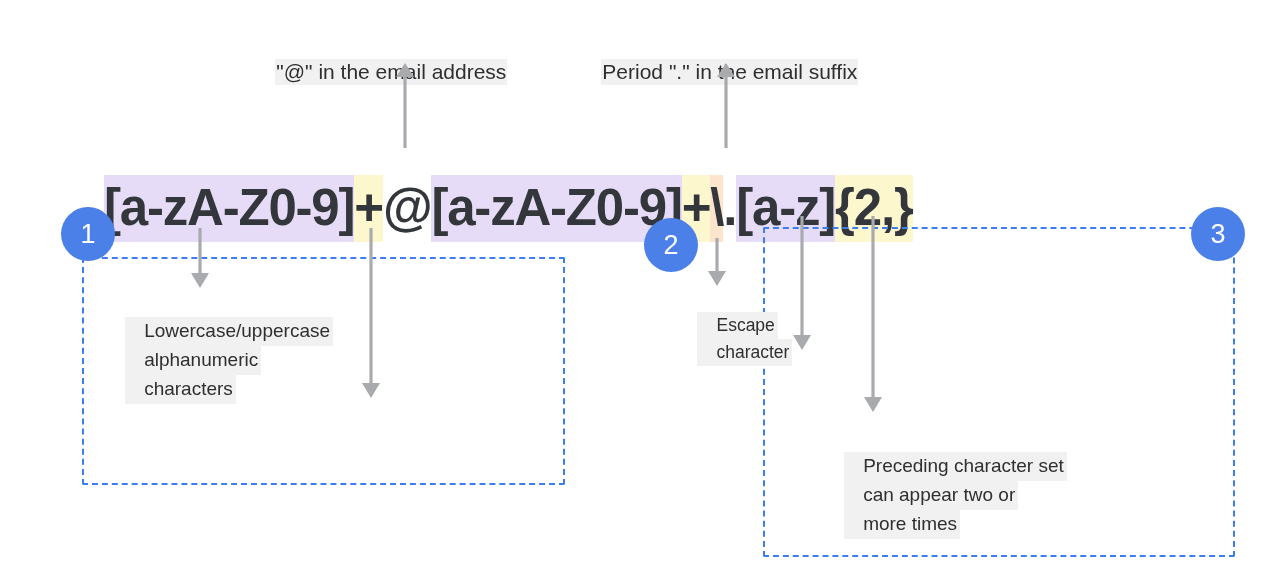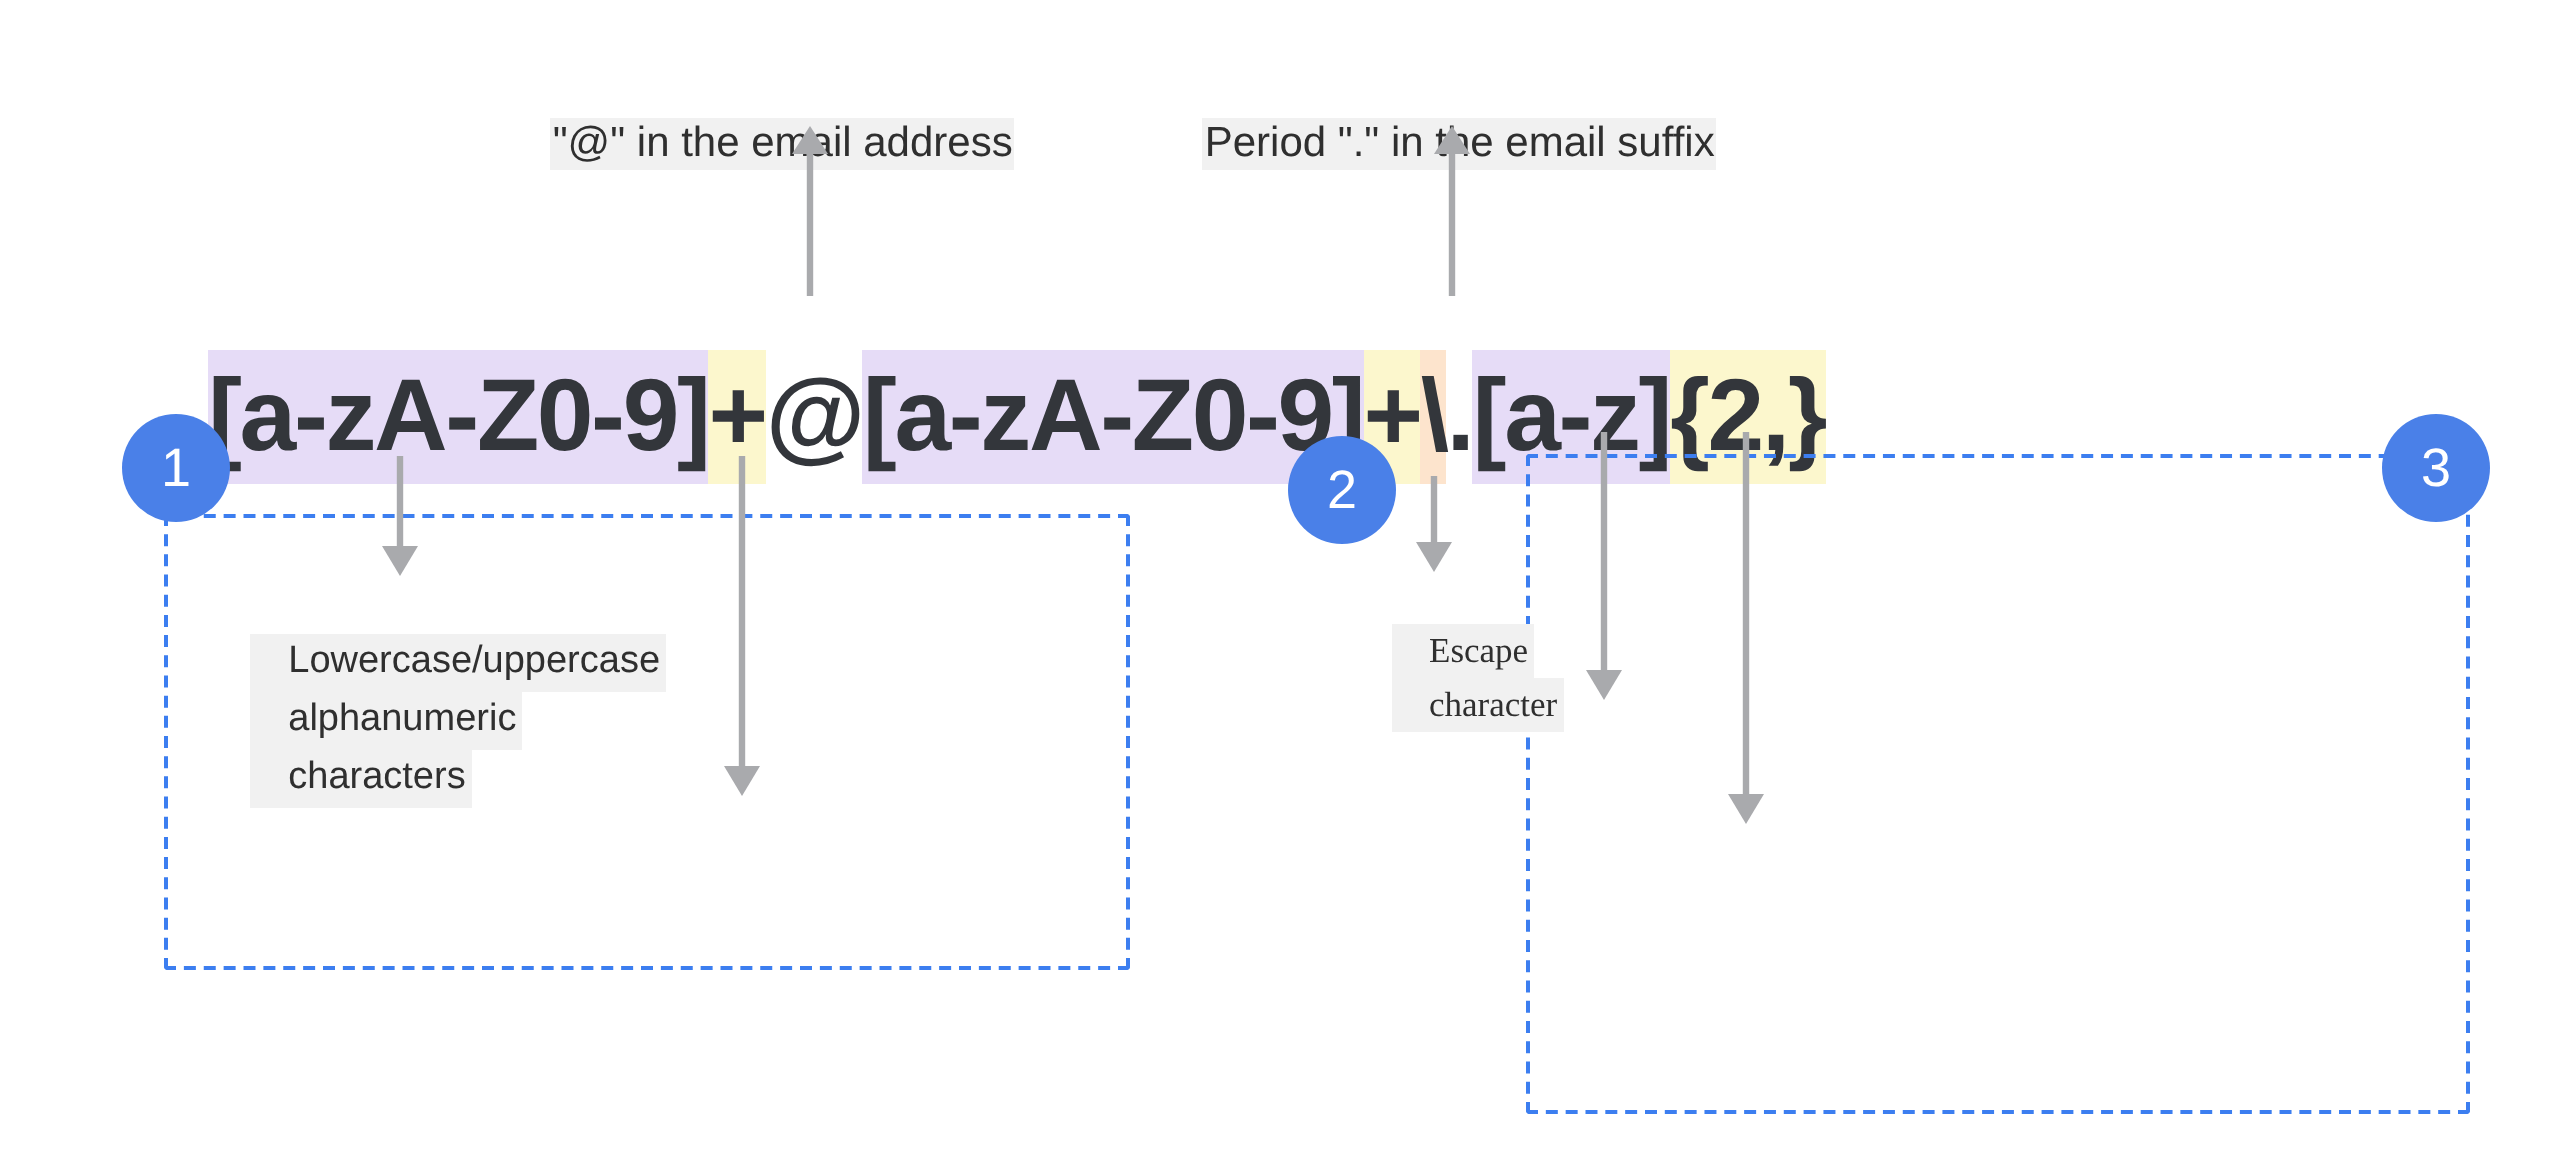--- a/index.html
+++ b/index.html
@@ -43,21 +43,21 @@
   .label-line {
     display: block;
   }
   .label-line > i {
     font-style: normal;
     background: #f1f1f1;
     padding: 1px 2px 2px 18px;
   }
 
   .top-label { font-size: 21px; line-height: 28px; }
-  .small-label { font-size: 17.5px; line-height: 24px; font-family: Liberation Serif, serif; }
+  .small-label { font-size: 17.5px; line-height: 24px; }
 
   
   #regex {
     position: absolute;
     left: 104px;
     top: 148px;
     font-family: "Liberation Sans", sans-serif;
     font-size: 51px;
     font-weight: bold;
     letter-spacing: -1.2px;
@@ -185,14 +185,19 @@
     <span class="label-line"><i>characters</i></span>
   </div>
 
 
   <div class="label multi small-label" style="left:678px; top:288px;">
     <span class="label-line"><i>Escape</i></span>
     <span class="label-line"><i>character</i></span>
   </div>
 
 
+  <div class="label multi" style="left:823px; top:426px;">
+    <span class="label-line"><i>Preceding character set</i></span>
+    <span class="label-line"><i>can appear two or</i></span>
+    <span class="label-line"><i>more times</i></span>
+  </div>
 
 </div>
 
 </body></html>

